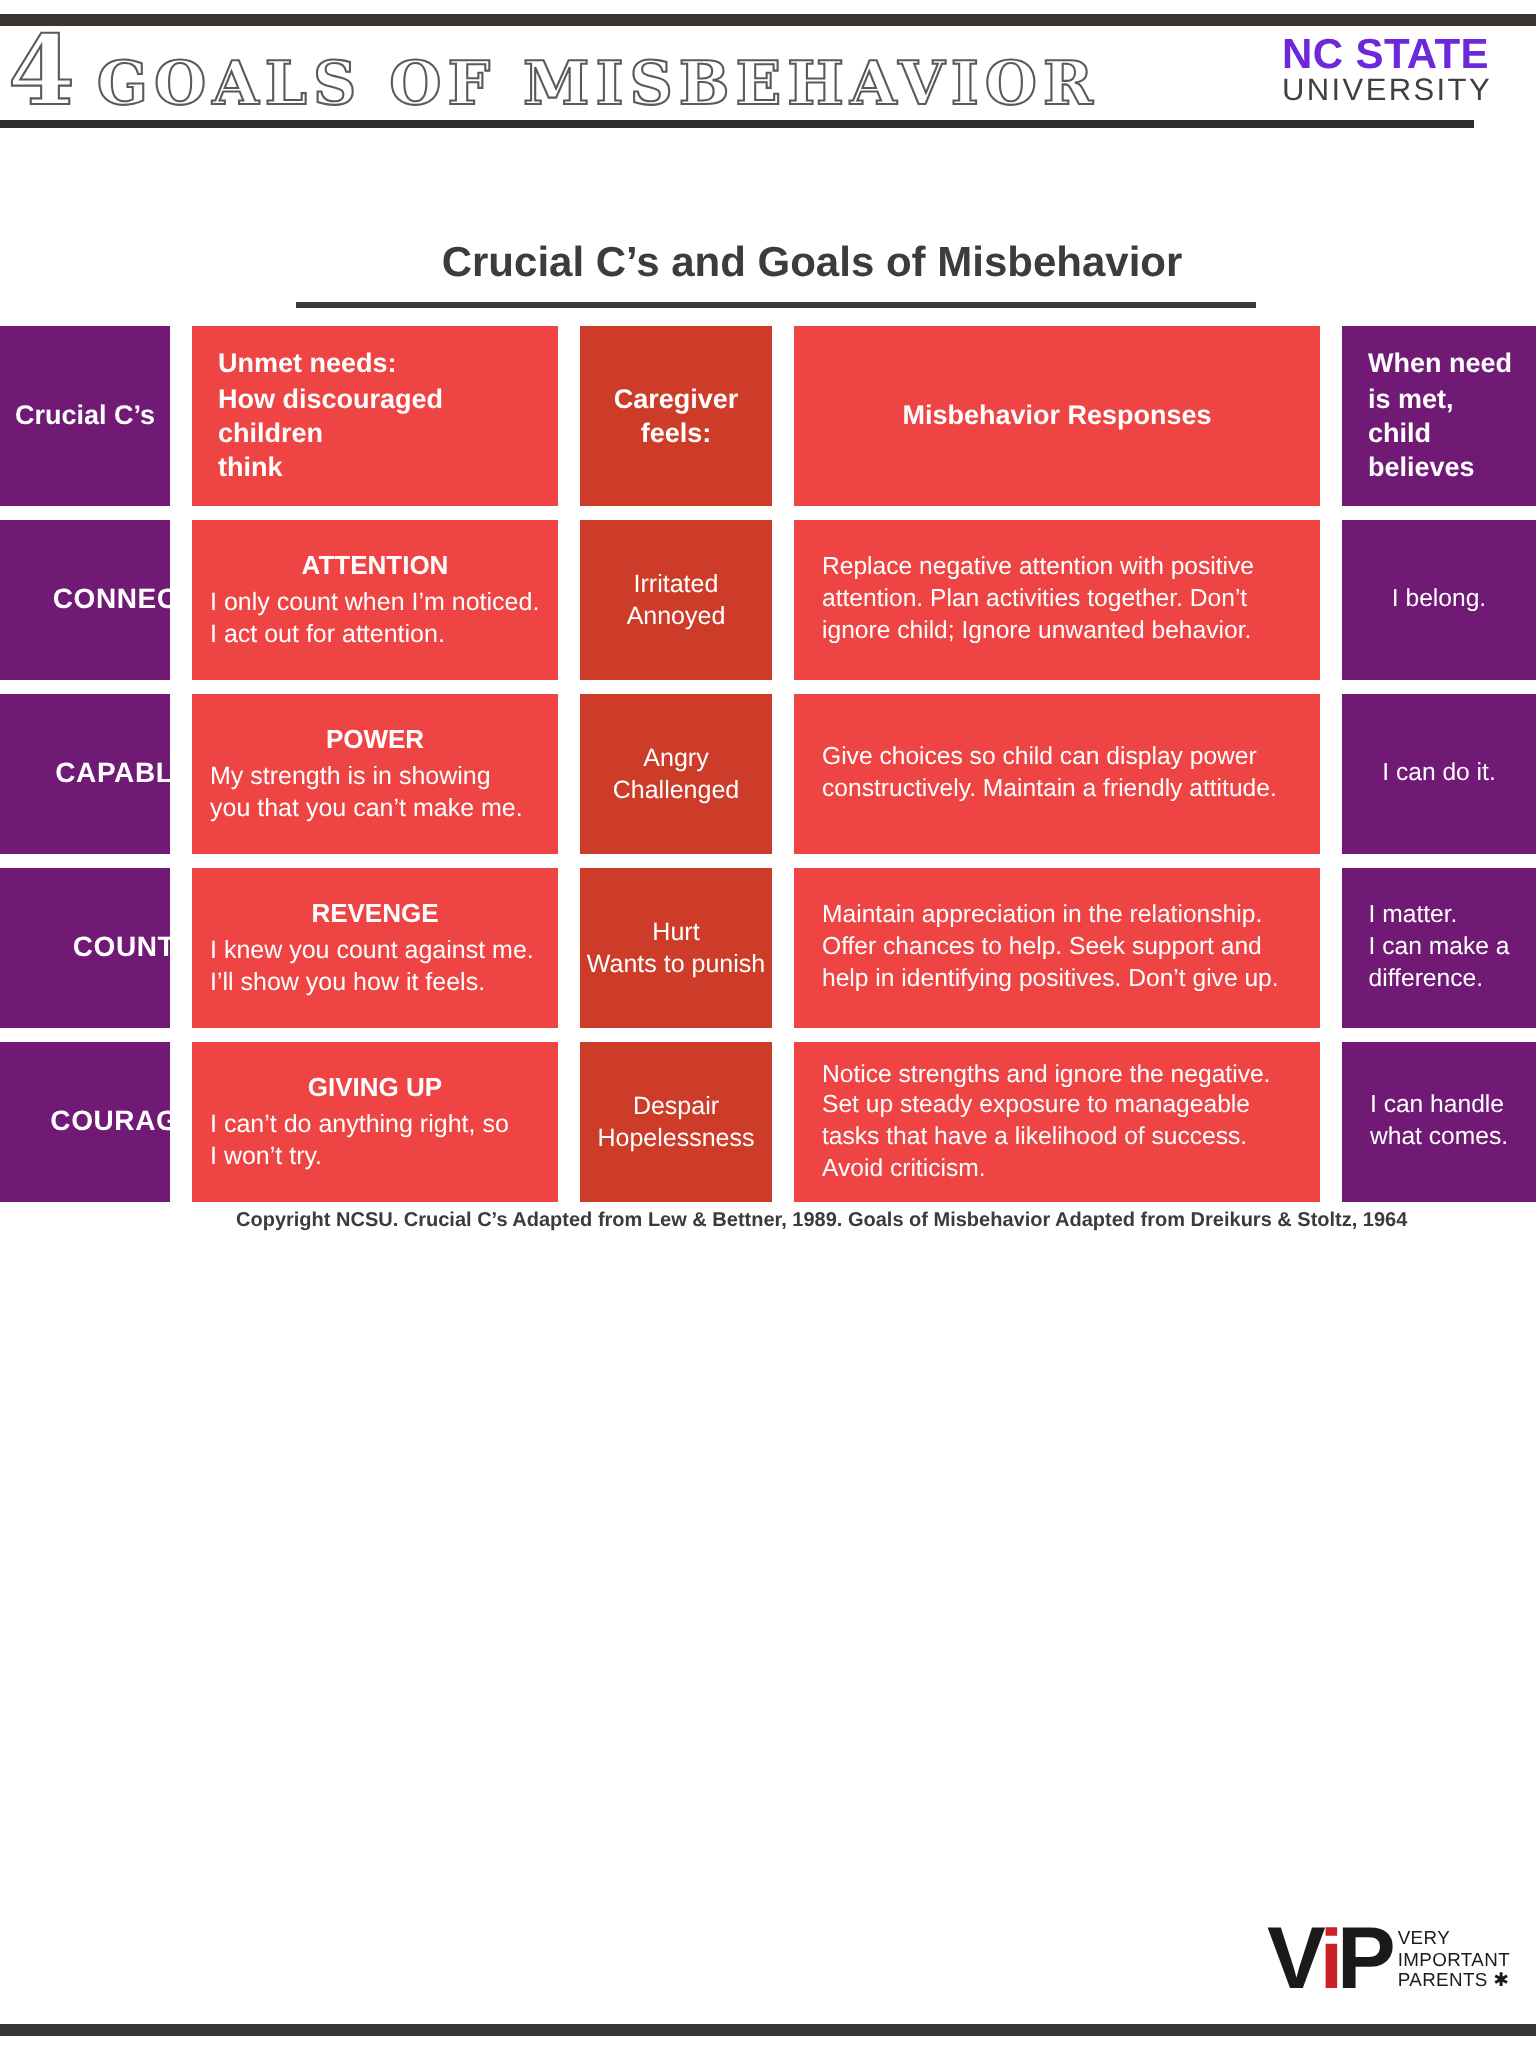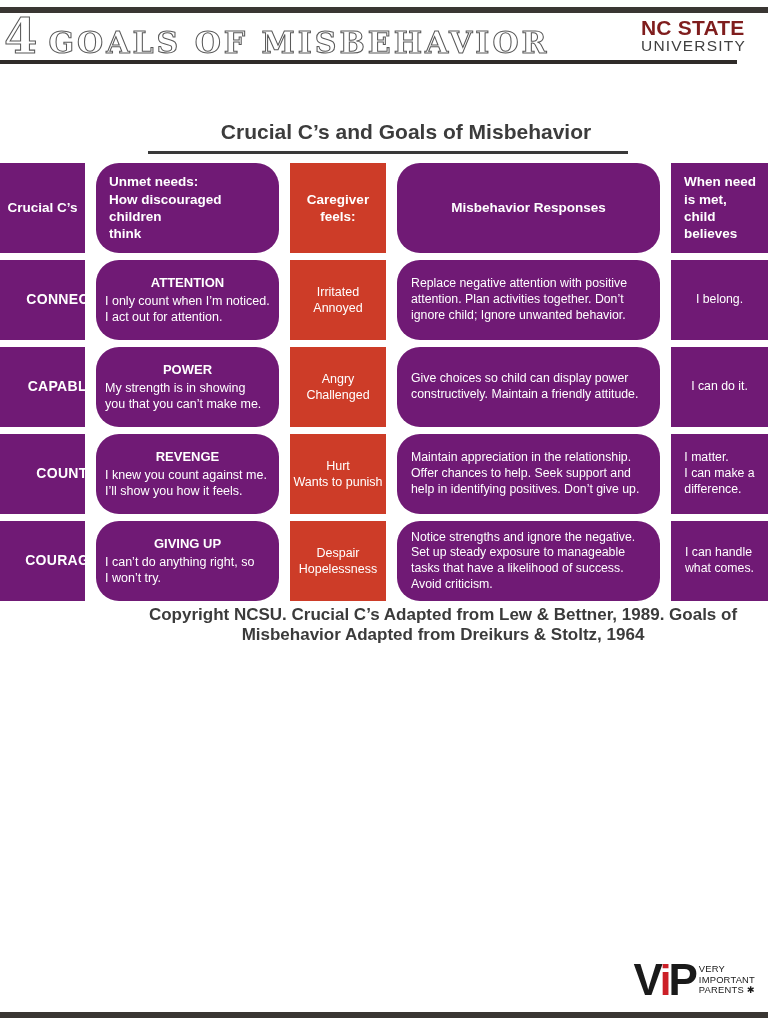--- a/index.html
+++ b/index.html
@@ -26,21 +26,21 @@
     color: #6b6b6b;
     white-space: nowrap;
   }
   @supports (-webkit-text-stroke: 1px #000) {
     .masthead { -webkit-text-stroke: 1.05px #5a5a5a; -webkit-text-fill-color: #ffffff; }
   }
   .masthead .big-num { font-size: 48px; line-height: 1; }
   .masthead .title-words { font-size: 30px; line-height: 1; margin-left: 8px; }
 
   .ncstate-logo { position: absolute; top: 17px; right: 22px; text-align: left; line-height: 1.02; }
-  .ncstate-logo .l1 { font-size: 21px; font-weight: bold; color: #7f1d1d; letter-spacing: 0.2px; }
+  .ncstate-logo .l1 { font-size: 21px; font-weight: bold; color: #6d28d9; letter-spacing: 0.2px; }
   .ncstate-logo .l2 { font-size: 15.5px; font-weight: normal; color: #404040; letter-spacing: 1.2px; }
 
   .header-rule { position: absolute; top: 60px; left: 0; width: 737px; height: 4px; background: #2f2b29; }
 
   
   .table-title {
     position: absolute; top: 120px; left: 42px; width: 728px;
     text-align: center; font-size: 21px; font-weight: bold; color: #3c3c3c;
   }
   .title-underline { position: absolute; top: 151px; left: 148px; width: 480px; height: 2.5px; background: #3a3a3a; }
@@ -54,41 +54,41 @@
     column-gap: 11px; row-gap: 7px;
   }
   .cell {
     display: flex; flex-direction: column;
     align-items: center; justify-content: center;
     color: #ffffff; text-align: center;
     white-space: pre-line;
     line-height: 1.28;
   }
   .cell-blue  { background: #701a75; }
-  .cell-green { background: #701a75; border-radius: 23px; }
+  .cell-green { background: #ef4444; }
   .cell-red   { background: #cd3c28; }
 
   .hdr { font-weight: bold; font-size: 13.5px; }
   .hdr-left { align-items: flex-start; text-align: left; padding-left: 13px; padding-right: 8px; }
 
   .c-name { font-weight: bold; font-size: 14px; letter-spacing: 0.3px; padding-left: 39px; }
 
   .goal-title { font-weight: bold; font-size: 13px; margin-bottom: 2px; }
   .thinking { font-size: 12.5px; width: 100%; padding: 0 9px; text-align: left; }
 
   .feels { font-size: 12.5px; }
 
   .cell-resp { align-items: flex-start; text-align: left; padding: 0 14px; justify-content: center; font-size: 12.3px; }
 
   .belief-block { font-size: 12.3px; text-align: left; }
 
   
   .copyright {
     position: absolute; top: 605px; left: 118px; width: 650px;
-    text-align: center; font-size: 17px; font-weight: bold; color: #3b3b3b;
+    text-align: left; font-size: 10px; font-weight: bold; color: #3b3b3b;
   }
 
   .vip-logo { position: absolute; top: 960px; right: 13px; display: flex; align-items: center; }
   .vip-letters { display: flex; align-items: baseline; letter-spacing: -3px; line-height: 0.9; font-weight: bold; }
   .vip-letters .v, .vip-letters .p { font-size: 44px; color: #1a1a1a; }
   .vip-letters .i { font-size: 42px; color: #cc2027; }
   .vip-lines { margin-left: 4px; font-size: 9.4px; font-weight: normal; color: #1a1a1a; line-height: 1.12; letter-spacing: 0.2px; }
 </style>
 </head>
 <body>

